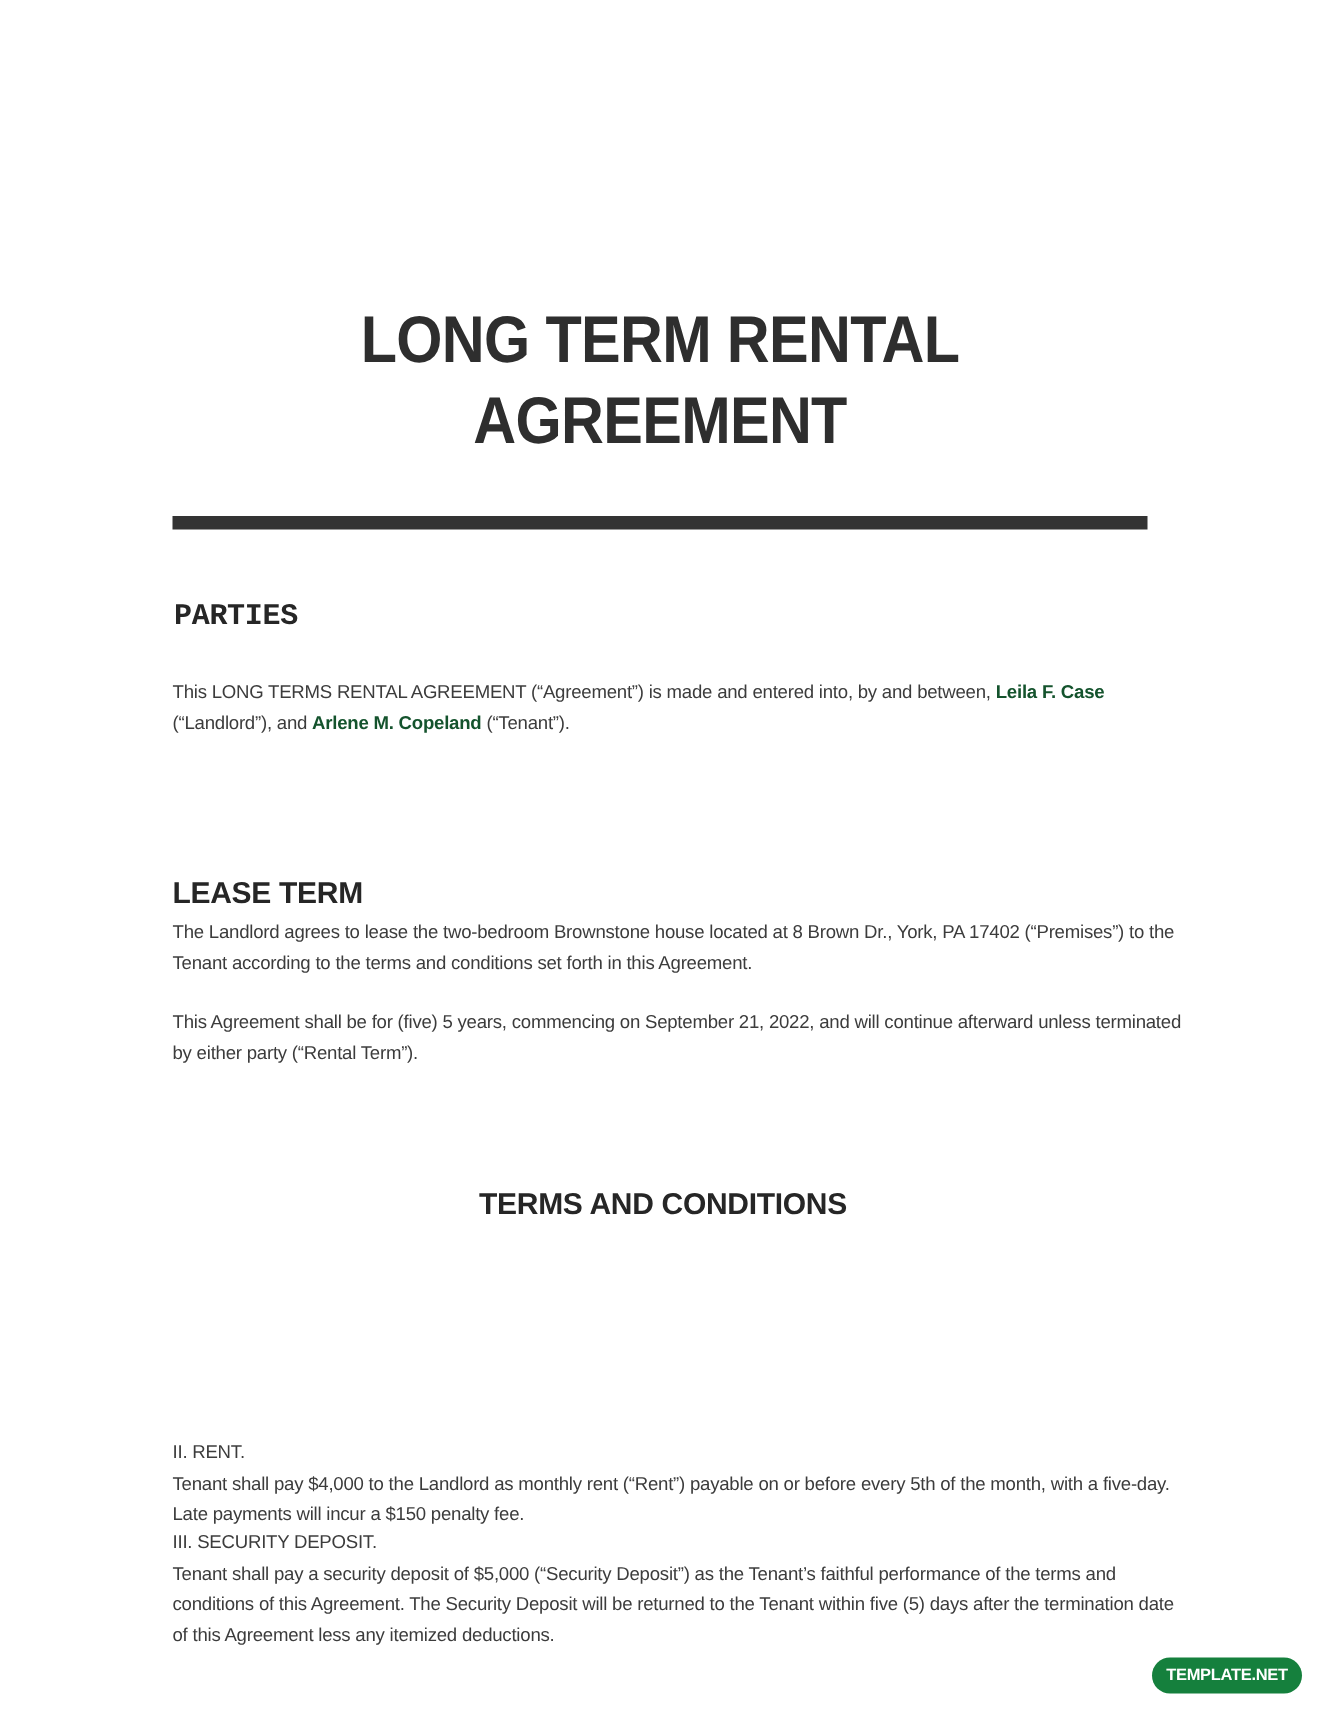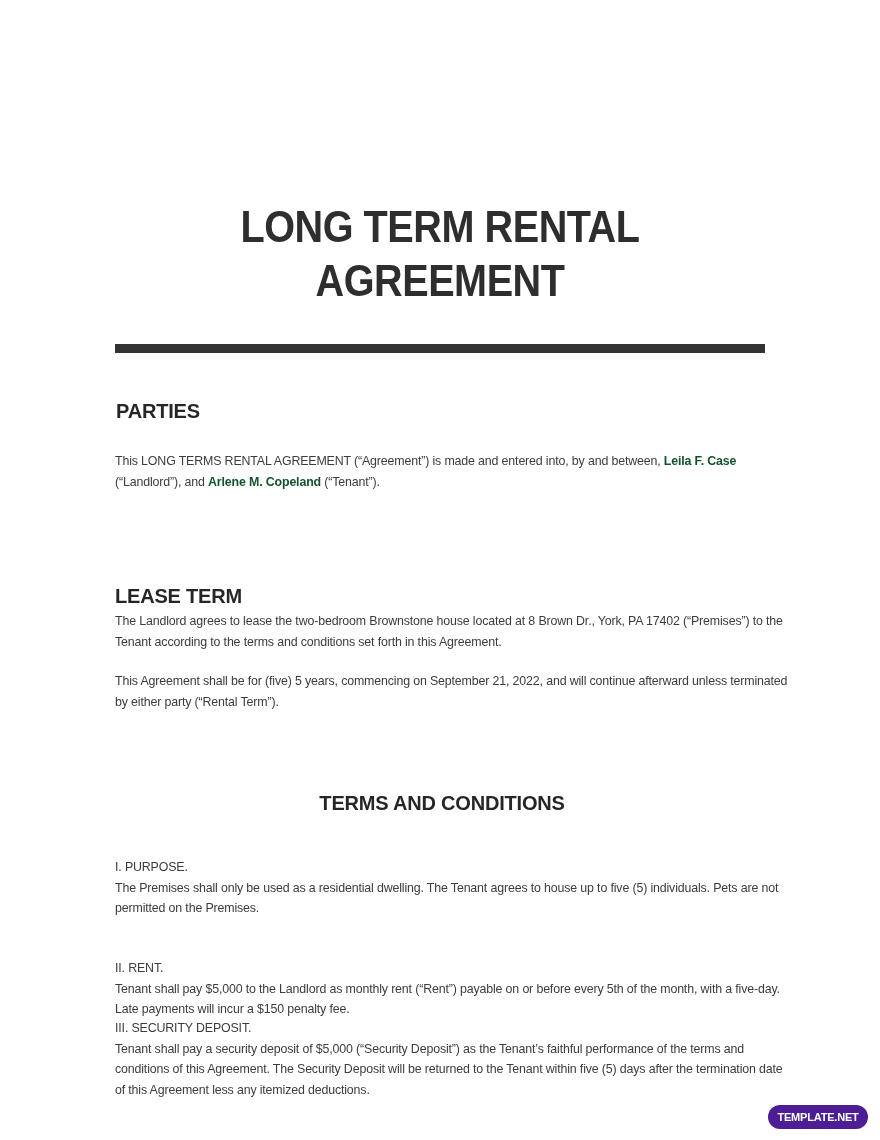--- a/index.html
+++ b/index.html
@@ -48,21 +48,21 @@
       background: #333333;
     }
     .section-heading {
       position: absolute;
       margin: 0;
       font-weight: bold;
       font-size: 20px;
       color: #262626;
       letter-spacing: -0.2px;
     }
-    .parties-heading { left: 116px; top: 400px; }
+    .parties-heading { left: 116px; top: 400px; font-family: Liberation Mono, monospace; }
     .lease-heading { left: 115px; top: 585px; }
     .terms-heading {
       left: 0;
       width: 884px;
       top: 792px;
       text-align: center;
     }
     .para {
       position: absolute;
       left: 115px;
@@ -94,21 +94,21 @@
     .clause-1 { top: 857px; }
     .clause-2 { top: 958px; }
     .clause-3 { top: 1018px; }
     .watermark {
       position: absolute;
       left: 768px;
       top: 1105px;
       width: 100px;
       height: 24px;
       border-radius: 12px;
-      background: #4c1d95;
+      background: #15803d;
       color: #ffffff;
       font-weight: bold;
       font-size: 11px;
       line-height: 24px;
       text-align: center;
       letter-spacing: -0.2px;
     }
   </style>
 </head>
 <body>
@@ -124,28 +124,24 @@
 
   <h2 class="section-heading parties-heading">PARTIES</h2>
   <p class="para p-parties"><span>This LONG TERMS RENTAL AGREEMENT (“Agreement”) is made and entered into, by and between, </span><b>Leila F. Case</b><span> (“Landlord”), and </span><b>Arlene M. Copeland</b><span> (“Tenant”).</span></p>
 
   <h2 class="section-heading lease-heading">LEASE TERM</h2>
   <p class="para p-lease-1">The Landlord agrees to lease the two-bedroom Brownstone house located at 8 Brown Dr., York, PA 17402 (“Premises”) to the Tenant according to the terms and conditions set forth in this Agreement.</p>
   <p class="para p-lease-2">This Agreement shall be for (five) 5 years, commencing on September 21, 2022, and will continue afterward unless terminated by either party (“Rental Term”).</p>
 
   <h2 class="section-heading terms-heading">TERMS AND CONDITIONS</h2>
 
-  <div class="clause clause-1">
-    <span class="clause-title">I. PURPOSE.</span>
-    <span class="clause-body">The Premises shall only be used as a residential dwelling. The Tenant agrees to house up to five (5) individuals. Pets are not permitted on the Premises.</span>
-  </div>
 
   <div class="clause clause-2">
     <span class="clause-title">II. RENT.</span>
-    <span class="clause-body">Tenant shall pay $5,000 to the Landlord as monthly rent (“Rent”) payable on or before every 5th of the month, with a five-day. Late payments will incur a $150 penalty fee.</span>
+    <span class="clause-body">Tenant shall pay $4,000 to the Landlord as monthly rent (“Rent”) payable on or before every 5th of the month, with a five-day. Late payments will incur a $150 penalty fee.</span>
   </div>
 
   <div class="clause clause-3">
     <span class="clause-title">III. SECURITY DEPOSIT.</span>
     <span class="clause-body">Tenant shall pay a security deposit of $5,000 (“Security Deposit”) as the Tenant’s faithful performance of the terms and conditions of this Agreement. The Security Deposit will be returned to the Tenant within five (5) days after the termination date of this Agreement less any itemized deductions.</span>
   </div>
 
   <div class="watermark">TEMPLATE.NET</div>
 
 </div>

